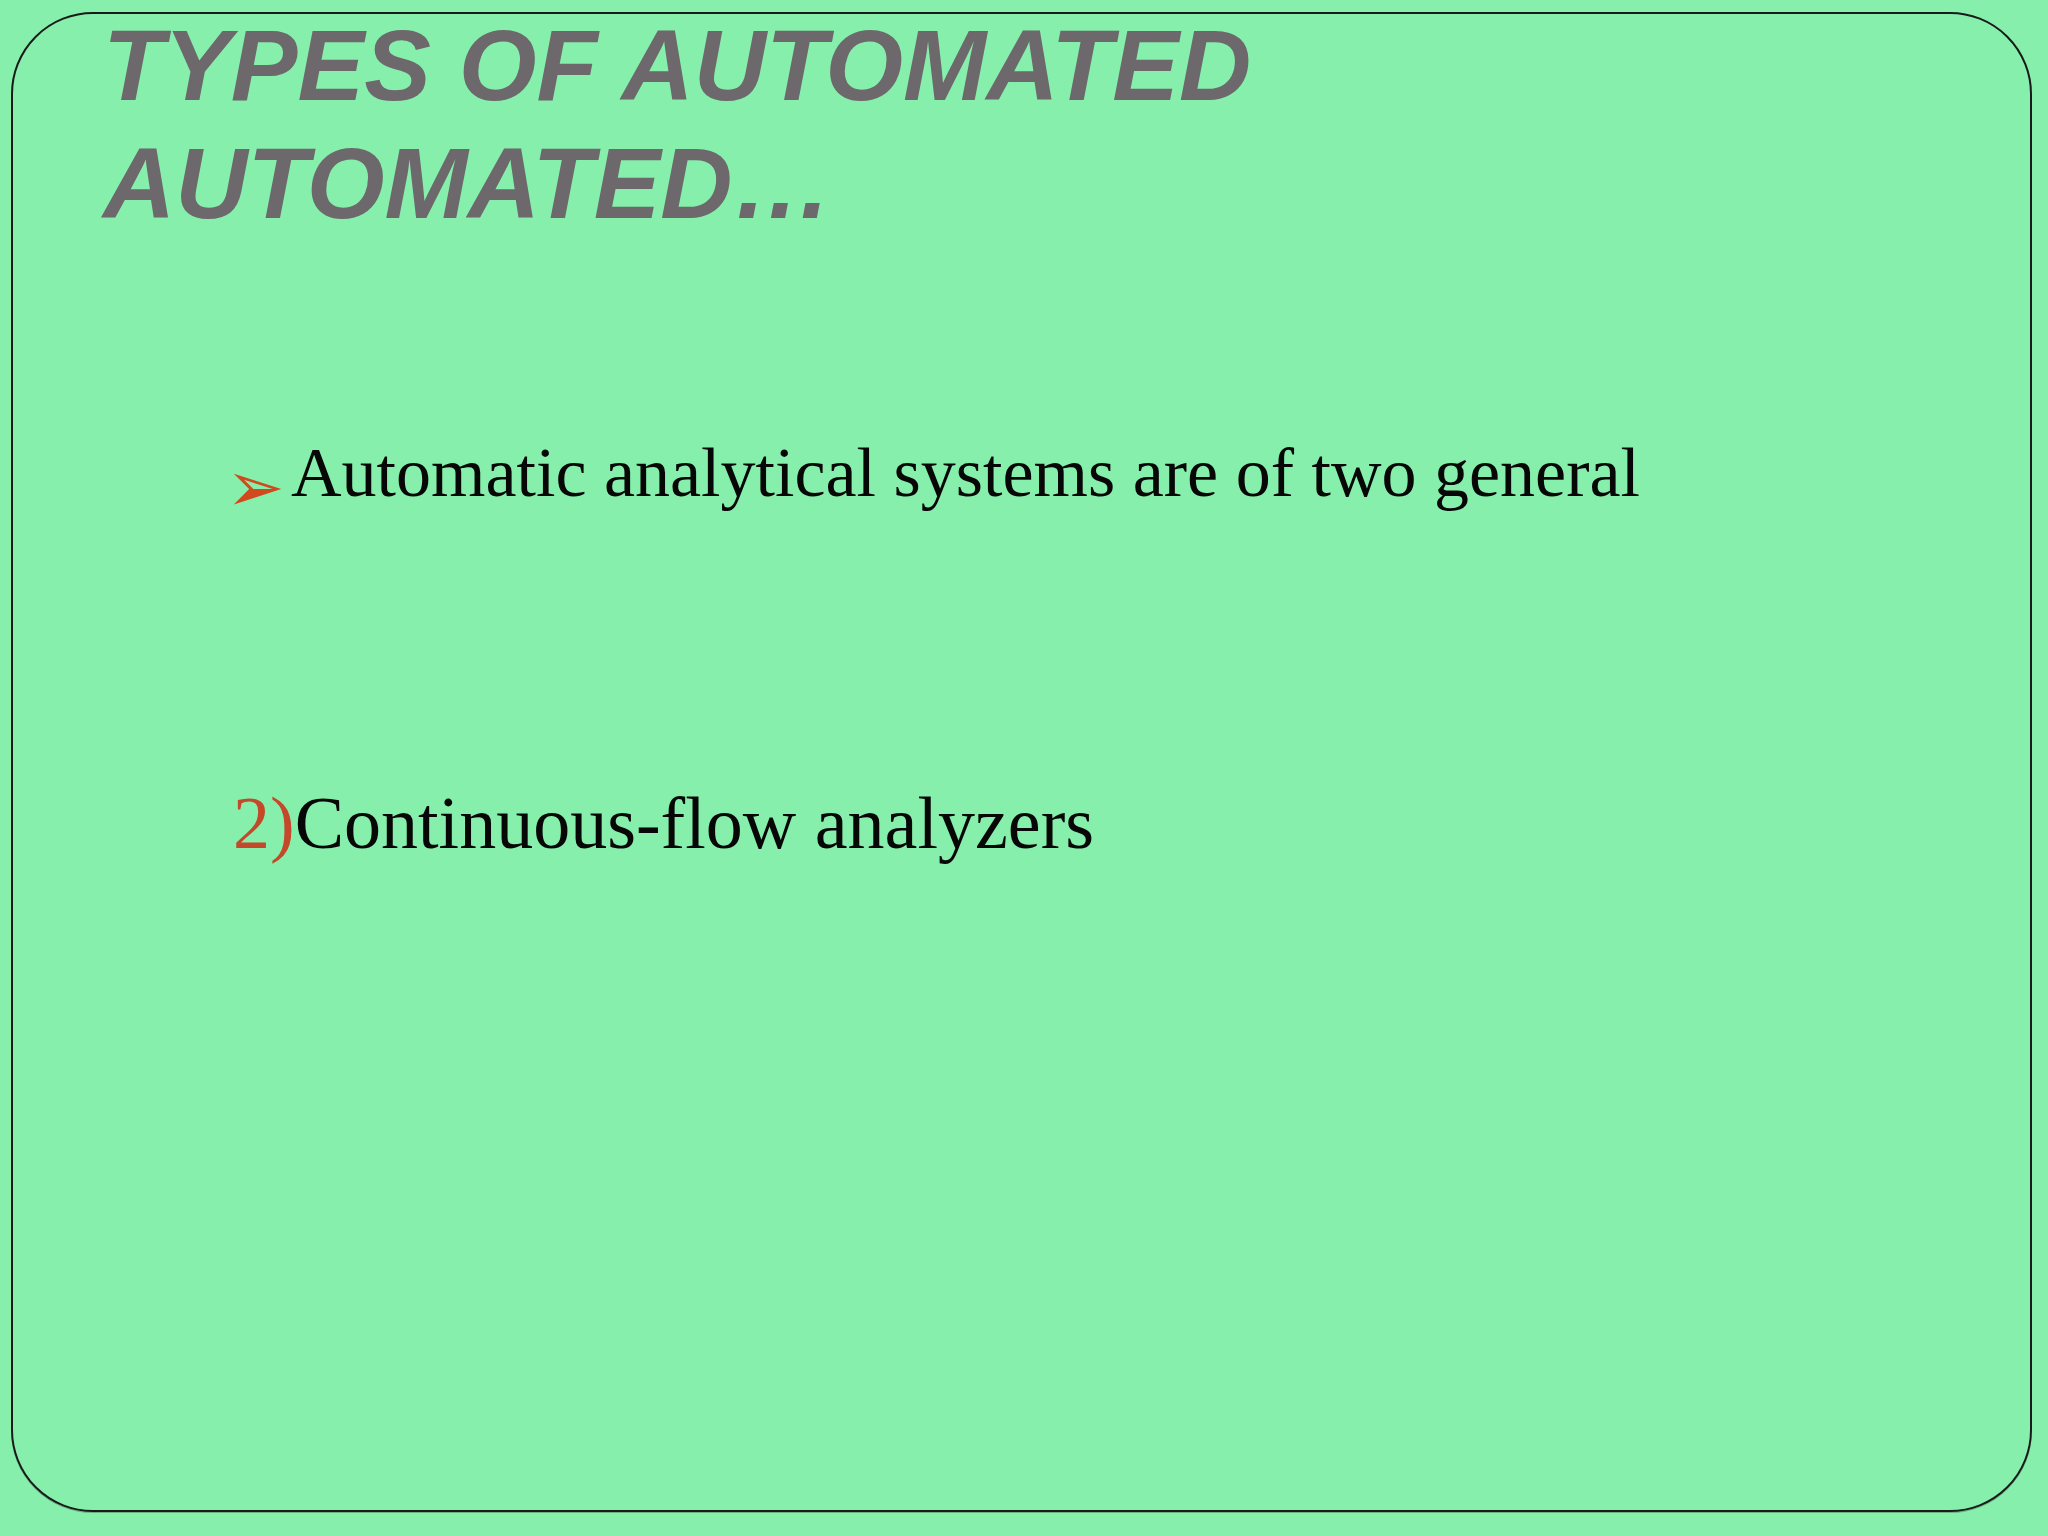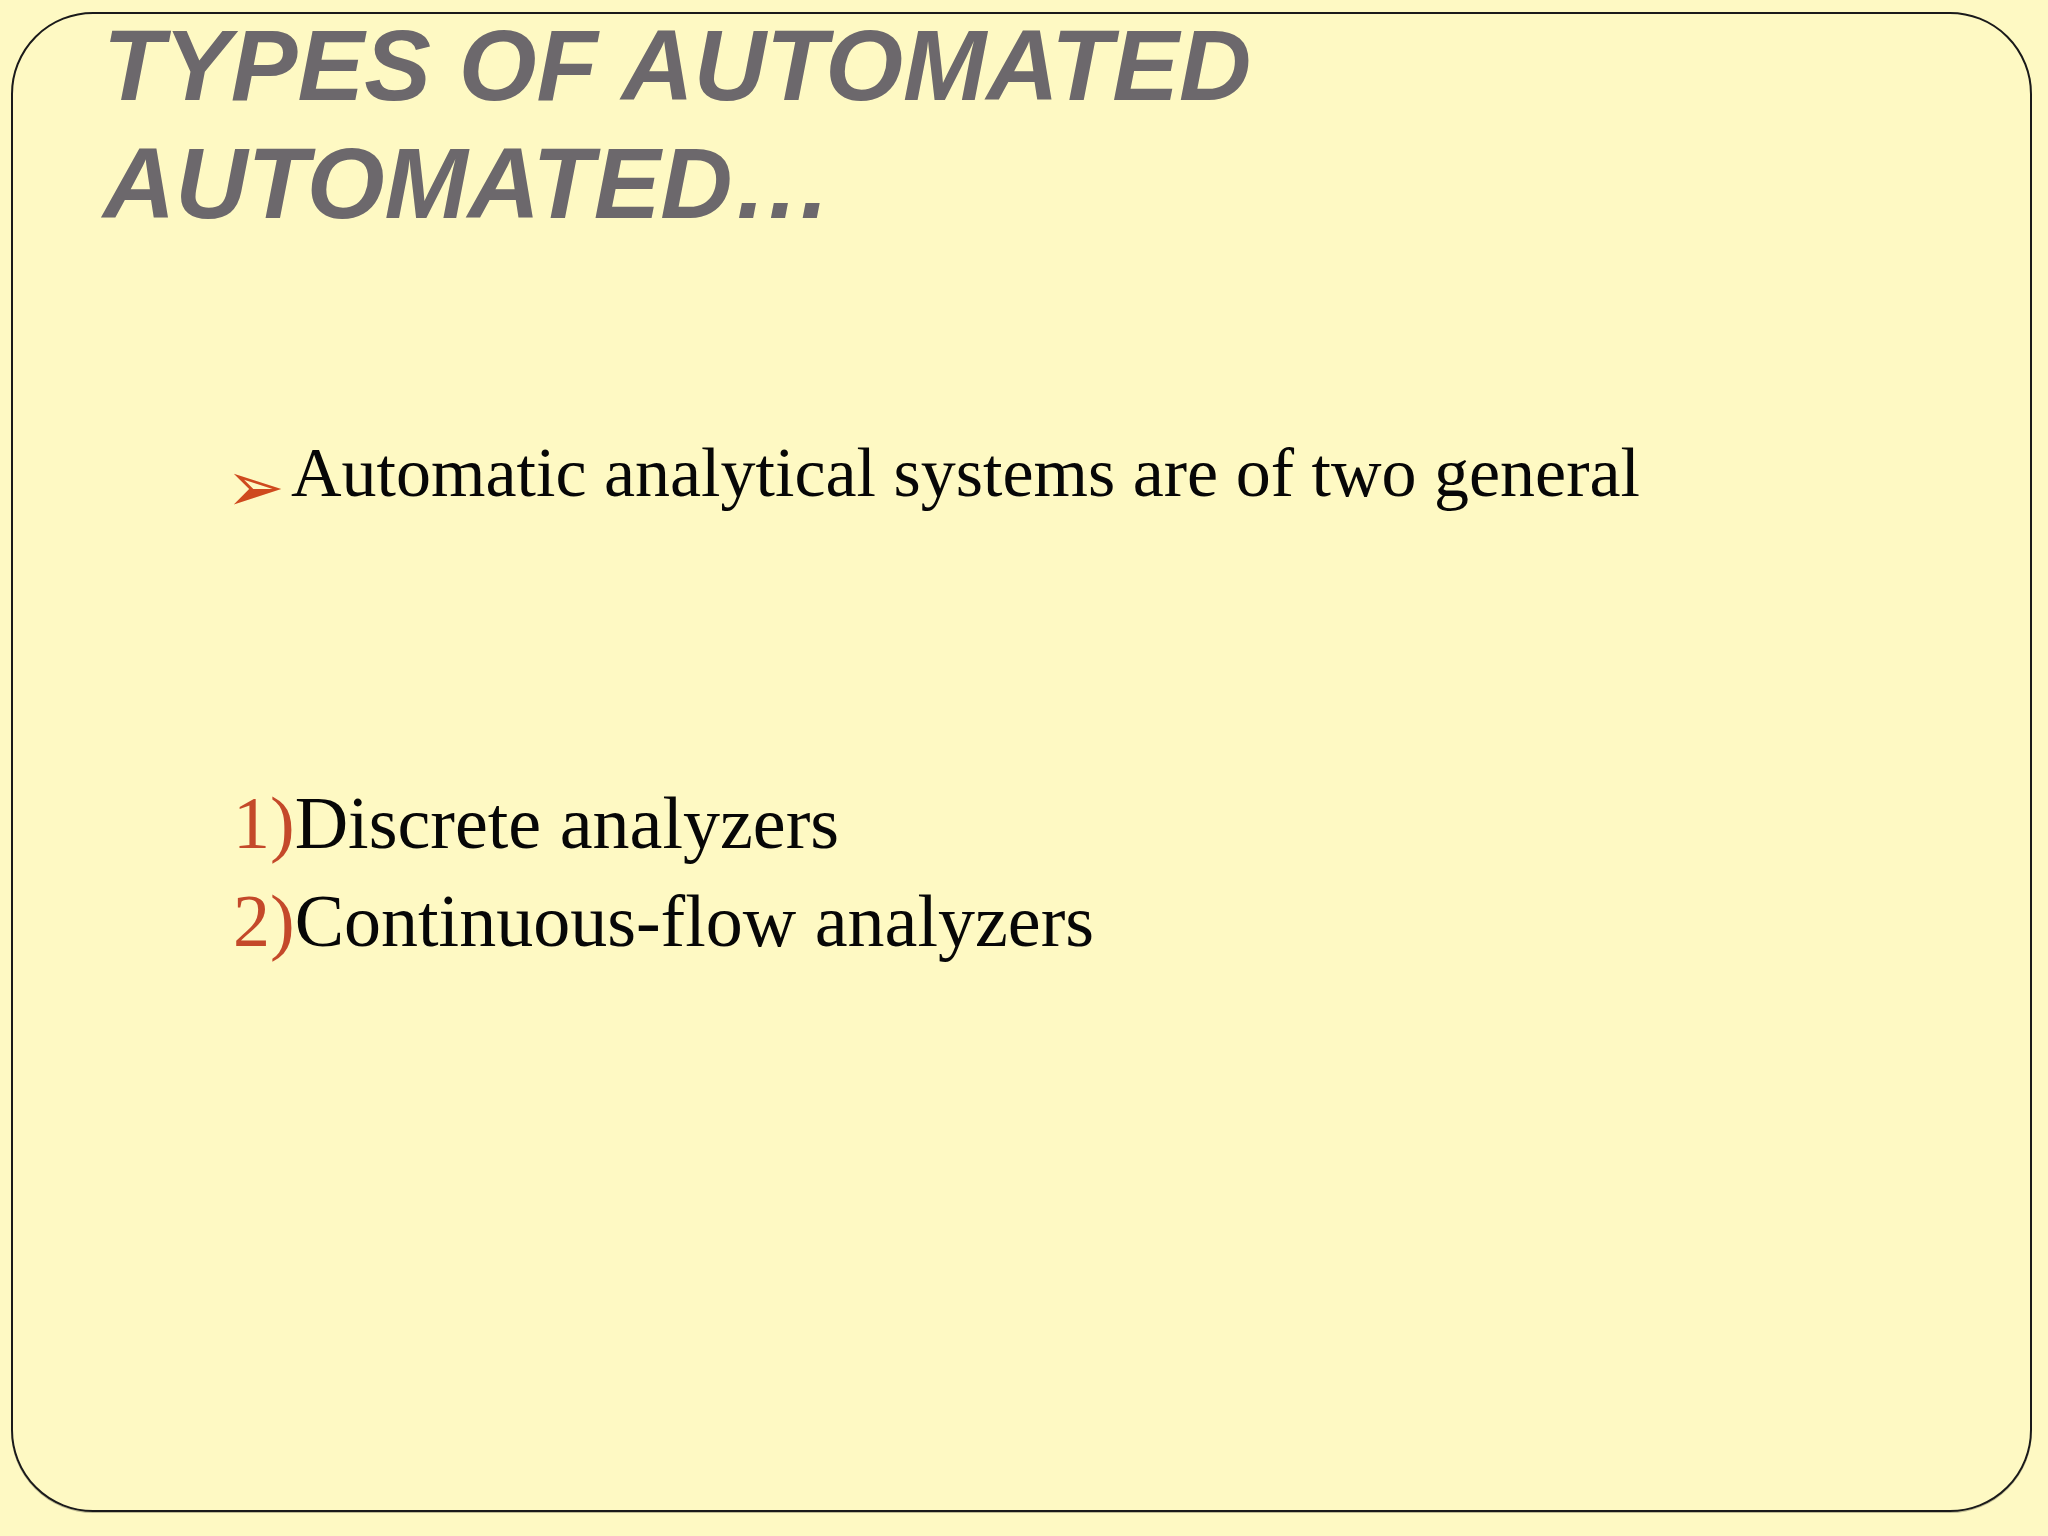--- a/index.html
+++ b/index.html
@@ -8,21 +8,21 @@
     width: 2048px;
     height: 1536px;
     background: #fbfbfb;
     overflow: hidden;
     font-family: "Liberation Serif", serif;
   }
   .canvas {
     position: relative;
     width: 2048px;
     height: 1536px;
-    background: #fef9c3;
+    background: #86efac;
   }
   .slide-border {
     position: absolute;
     left: 11px;
     top: 12px;
     width: 2021px;
     height: 1500px;
     box-sizing: border-box;
     border: 2px solid var(--border, #1a1a1a);
     border-radius: 82px;
@@ -90,20 +90,17 @@
 
   <div class="bullet-row">
     <span class="bullet-marker">➢</span>
     <div class="bullet-text">
       <span>Automatic analytical systems are of two general</span><br>
     </div>
   </div>
 
   <div class="numbered-list">
     <div class="list-item">
-      <span class="list-number">1)</span><span class="list-text">Discrete analyzers</span>
-    </div>
-    <div class="list-item">
       <span class="list-number">2)</span><span class="list-text">Continuous-flow analyzers</span>
     </div>
   </div>
 
 </div>
 
 </body></html>

